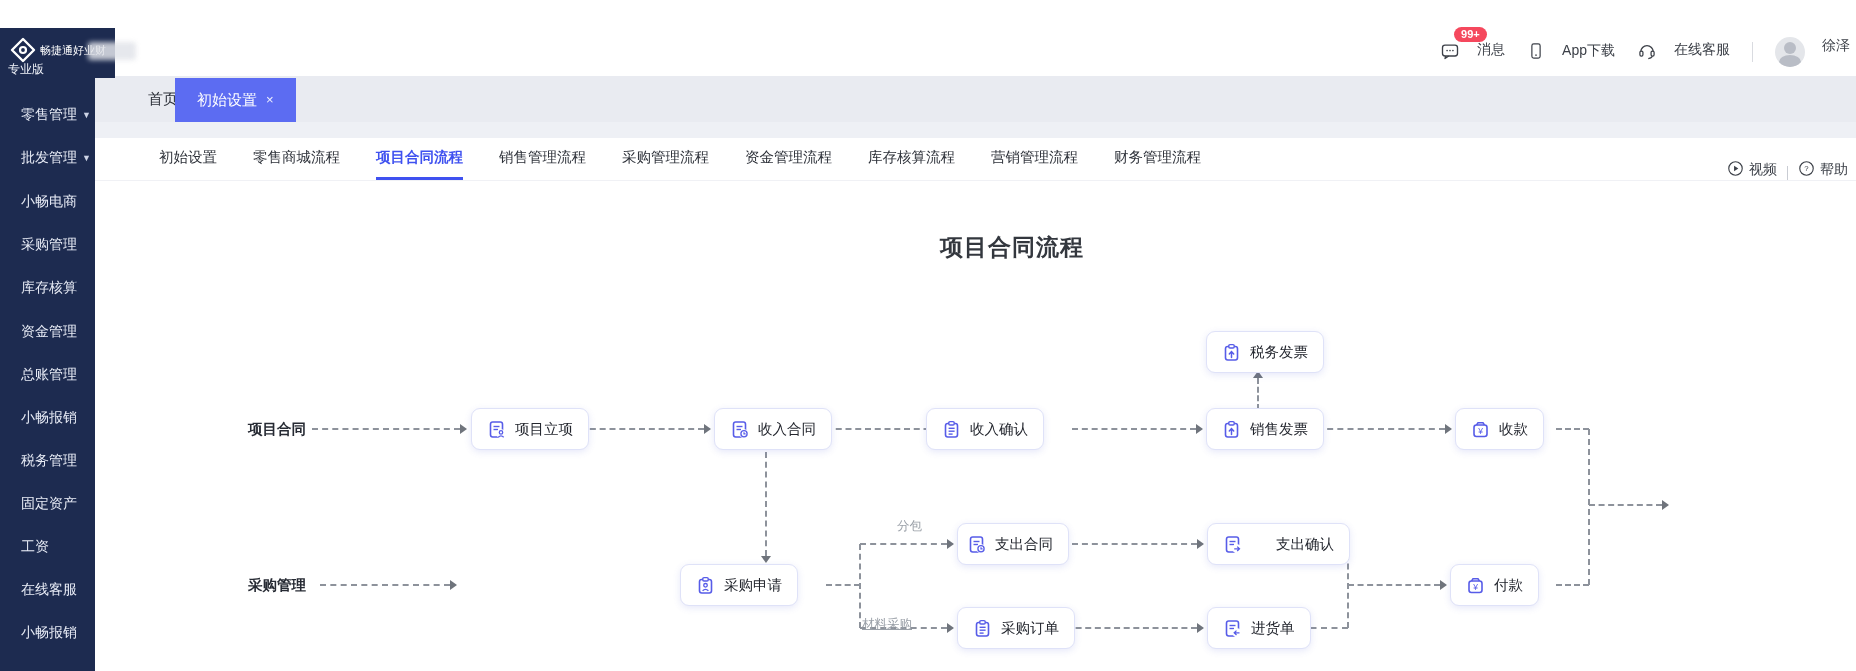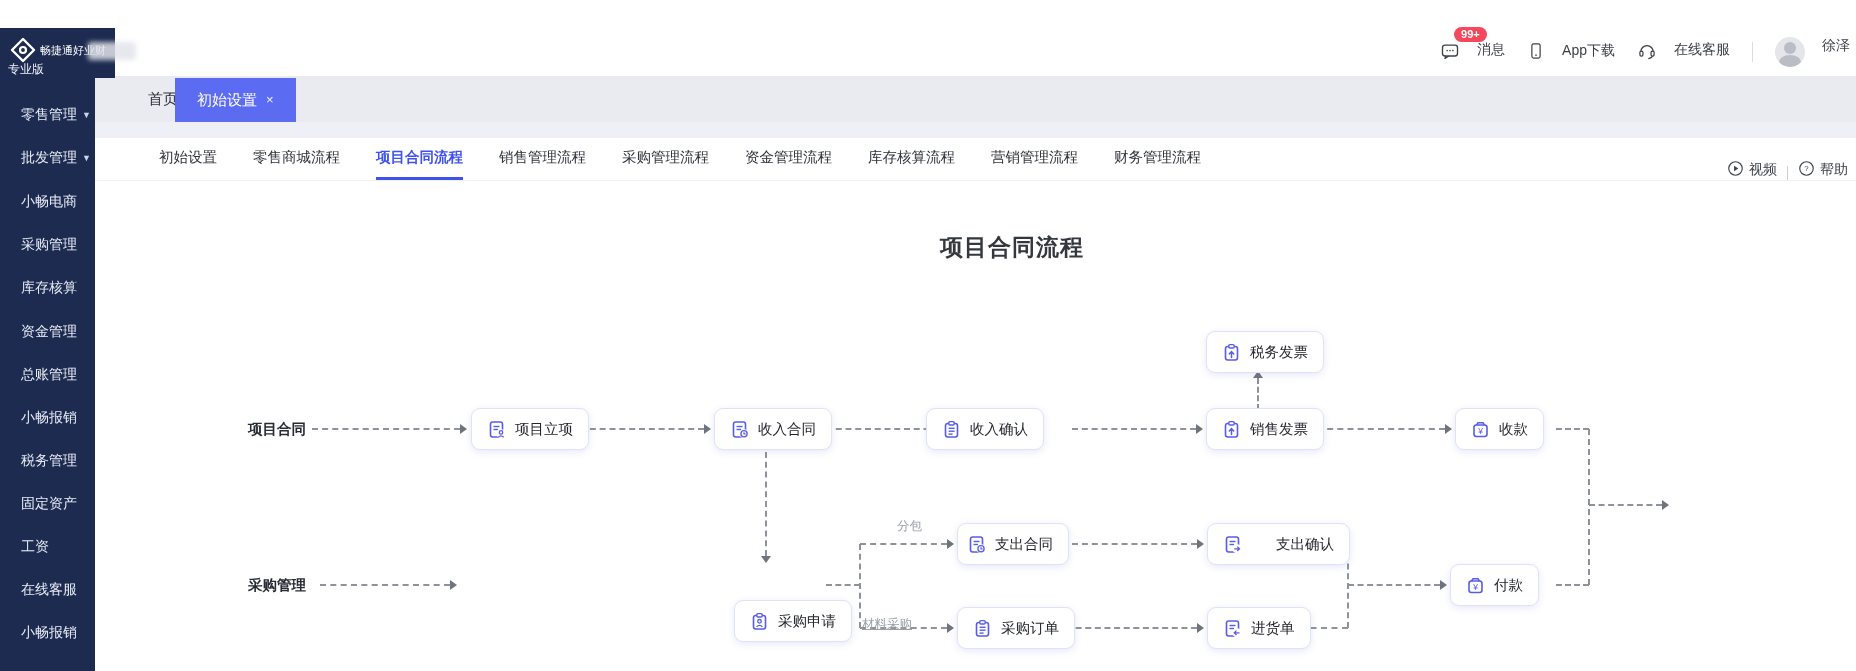--- a/index.html
+++ b/index.html
@@ -276,21 +276,21 @@
         <div class="node" style="left: 1455px; top: 429px; pointer-events: auto;">
           <span style="display: inline-flex;">
             <svg width="19" height="19" viewBox="0 0 19 19">
               <rect x="3" y="5" width="13" height="11.5" rx="2.4" fill="none" stroke="#575ce8" stroke-width="1.6"></rect>
               <path d="M5.5 5 L7 2.8 H12 L13.5 5" fill="none" stroke="#575ce8" stroke-width="1.5"></path>
               <text x="9.5" y="14.2" text-anchor="middle" font-size="8.5" fill="#575ce8" font-family="sans-serif">¥</text>
             </svg>
           </span>
           <span>收款</span>
         </div>
-        <div class="node" style="left: 734px; top: 585px; pointer-events: auto; margin-top: 36px;">
+        <div class="node" style="left: 680px; top: 585px; pointer-events: auto;">
           <span style="display: inline-flex;">
             <svg width="19" height="19" viewBox="0 0 19 19">
               <rect x="3.5" y="3.5" width="12" height="13.5" rx="2.2" fill="none" stroke="#575ce8" stroke-width="1.6"></rect>
               <rect x="6.8" y="1.6" width="5.4" height="3.4" rx="1.2" fill="#fff" stroke="#575ce8" stroke-width="1.4"></rect>
               <circle cx="9.5" cy="9.3" r="1.8" fill="none" stroke="#575ce8" stroke-width="1.3"></circle>
               <path d="M6.6 14.8 Q9.5 11.8 12.4 14.8" fill="none" stroke="#575ce8" stroke-width="1.3"></path>
             </svg>
           </span>
           <span>采购申请</span>
         </div>

